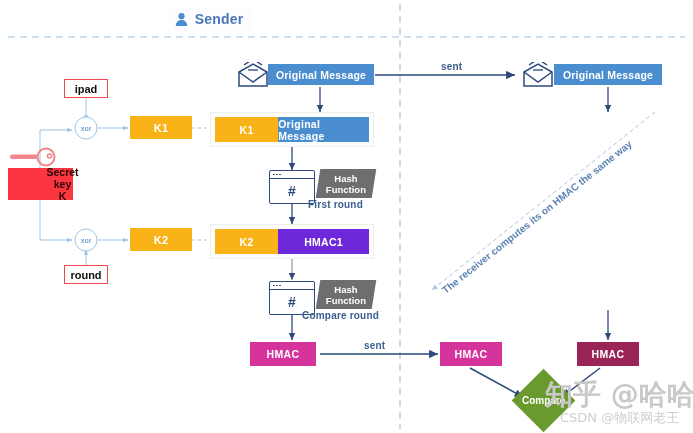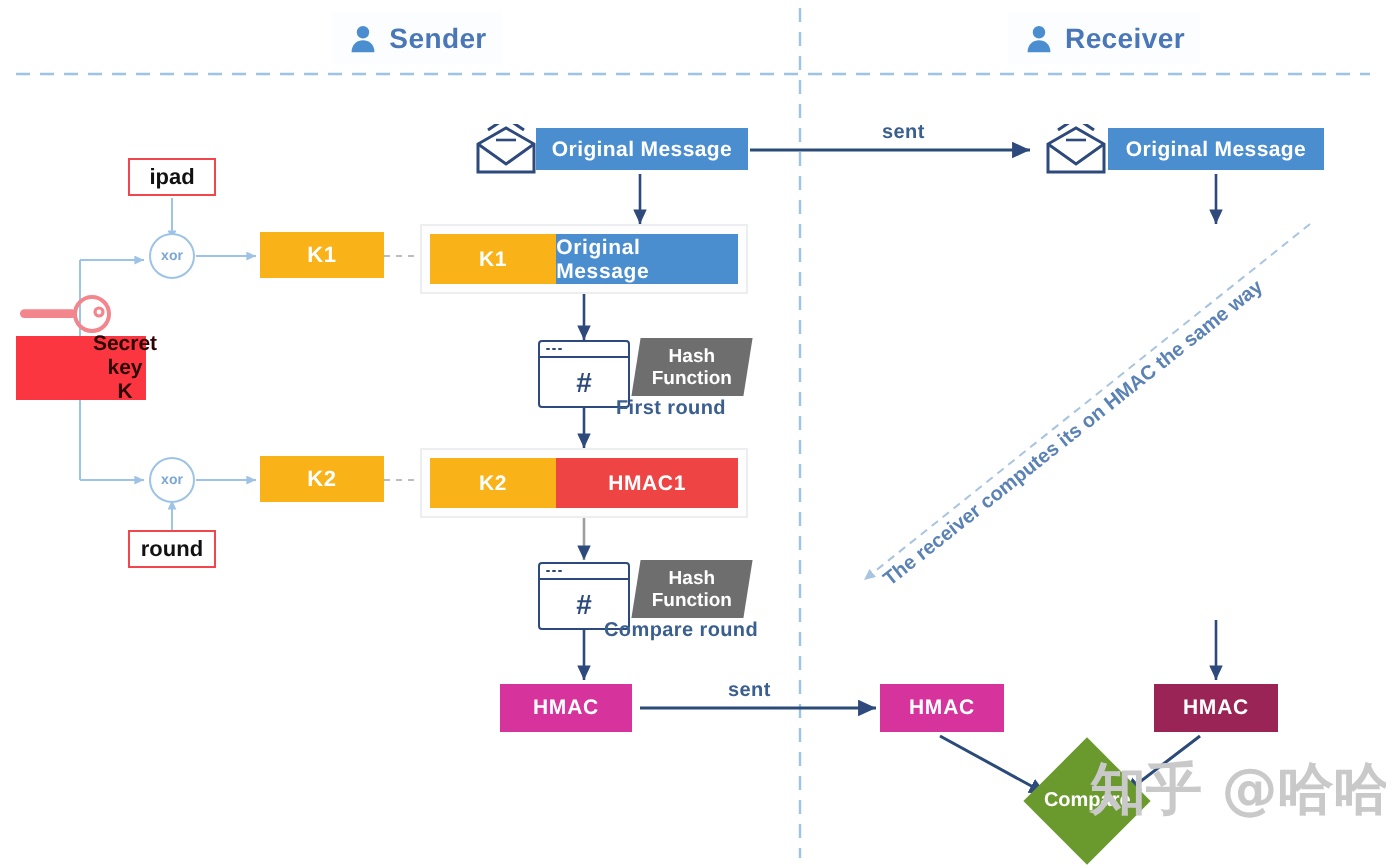--- a/index.html
+++ b/index.html
@@ -24,21 +24,21 @@
 
   
   .kbox{background:#f9b318;color:#ffffff;font-weight:bold;font-size:11px;letter-spacing:.3px;}
 
   
   .combo{background:#fdfdfd;border:1px solid #eceef0;padding:4px;align-items:stretch;}
   .combo .seg{display:flex;align-items:center;justify-content:center;font-weight:bold;
               font-size:10.5px;color:#ffffff;letter-spacing:.3px;}
   .seg.yellow{background:#f9b318;}
   .seg.blue{background:#4a8ed0;}
-  .seg.pink{background:#ef4444;}
+  .seg.pink{background:#6d28d9;}
 
   
   .msgbox{background:#4a8ed0;color:#ffffff;font-weight:bold;font-size:10.5px;letter-spacing:.2px;}
 
   
   .hashtag{background:#6e6e6e;color:#ffffff;font-weight:bold;font-size:9.5px;line-height:11px;
            text-align:center;flex-direction:column;transform:skewX(-9deg);}
   .hashtag > span{transform:skewX(9deg);}
   .roundlbl{color:#1a1a1a;font-weight:bold;font-size:9.5px;white-space:nowrap;}
 
@@ -139,29 +139,20 @@
   <div class="node actor" style="left:166px;top:6px;width:85px;">
     <span class="person-icon">
       <svg viewBox="0 0 16 16" width="15" height="15">
         <circle cx="8" cy="4.4" r="3.3" fill="#4a8ed0"></circle>
         <path d="M1.9 15 C1.9 10.6 5.0 8.6 8 8.6 C11 8.6 14.1 10.6 14.1 15 Z" fill="#4a8ed0"></path>
       </svg>
     </span>
     <span class="label">Sender</span>
   </div>
 
-  <div class="node actor" style="left:504px;top:6px;width:96px;">
-    <span class="person-icon">
-      <svg viewBox="0 0 16 16" width="15" height="15">
-        <circle cx="8" cy="4.4" r="3.3" fill="#4a8ed0"></circle>
-        <path d="M1.9 15 C1.9 10.6 5.0 8.6 8 8.6 C11 8.6 14.1 10.6 14.1 15 Z" fill="#4a8ed0"></path>
-      </svg>
-    </span>
-    <span class="label">Receiver</span>
-  </div>
 
   <div class="node padbox" style="left:64px;top:79px;">ipad</div>
 
   <div class="node padbox" style="left:64px;top:265px;">round</div>
 
   <div class="node" style="left:8px;top:146px;width:50px;height:22px;">
     <svg viewBox="0 0 50 22" width="50" height="22">
       <circle cx="38" cy="11" r="8.5" fill="none" stroke="#f2868c" stroke-width="2"></circle>
       <circle cx="41.5" cy="10" r="2" fill="none" stroke="#f2868c" stroke-width="1.6"></circle>
       <rect x="2" y="8.6" width="28" height="4.4" rx="2.2" fill="#f2868c"></rect>
@@ -261,14 +252,15 @@
       <span>Compare</span>
     </div>
   </div>
 
   <div class="edgelbl" style="left:441px;top:61px;">sent</div>
   <div class="edgelbl" style="left:364px;top:340px;">sent</div>
 
   <div class="diaglbl" style="left:440px;top:287px;transform:rotate(-38.5deg);">The receiver computes its on HMAC the same way</div>
 
   <div class="wm-zhihu" style="left:545px;top:376px;">知乎 @哈哈哈</div>
+  <div class="wm-csdn" style="left:560px;top:409px;">CSDN @物联网老王</div>
 
 </div>
 
 </body></html>

